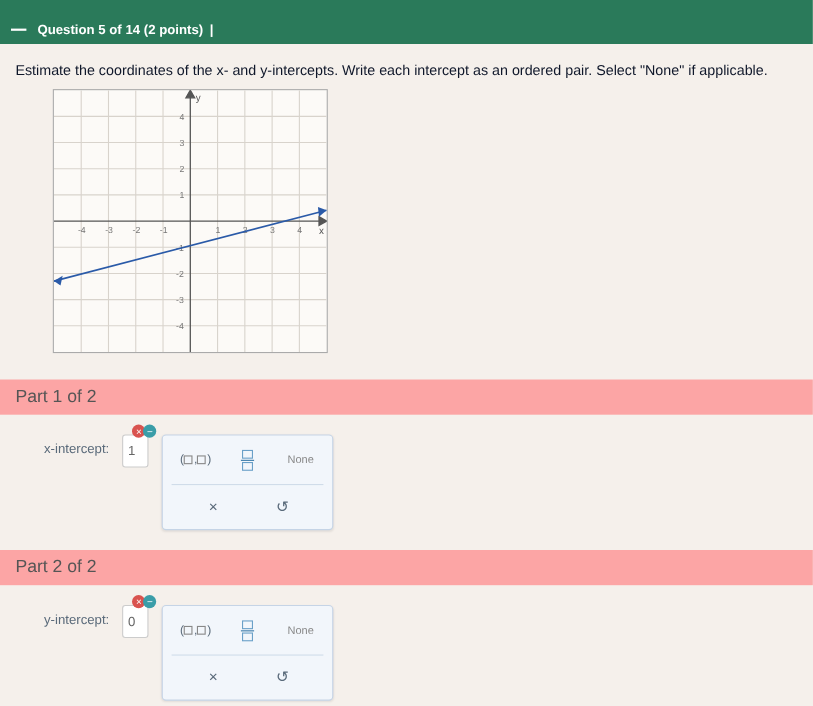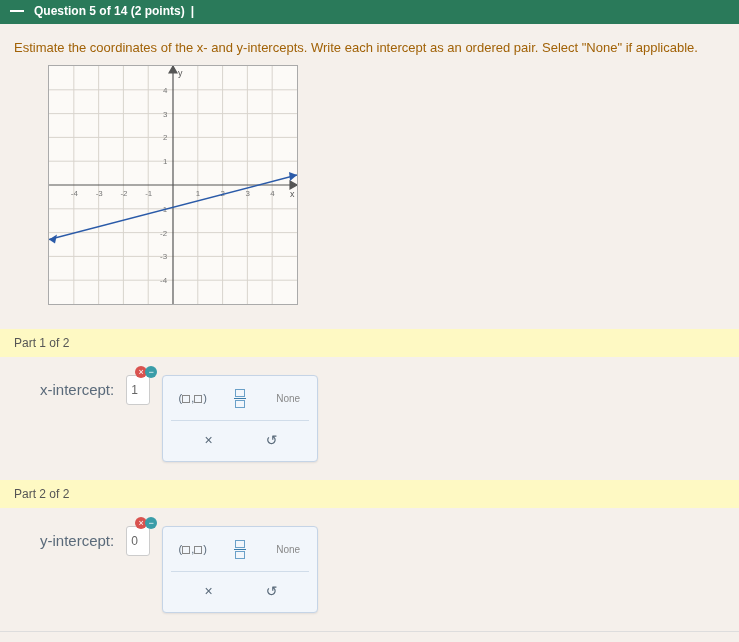--- a/index.html
+++ b/index.html
@@ -4,63 +4,63 @@
   <style>
     * { margin: 0; padding: 0; box-sizing: border-box; }
     body {
       font-family: Arial, sans-serif;
       background: #f5f0eb;
       width: 739px;
     }
     .header-bar {
       background: #2a7a5a;
       color: #fff;
-      padding: 4px 10px 6px;
+      padding: 20px 10px 6px;
       font-size: 12px;
       font-weight: bold;
       display: flex;
       align-items: center;
     }
     .header-bar .dash {
       width: 14px;
       height: 2px;
       background: #fff;
       margin-right: 10px;
     }
     .question-body {
       padding: 16px 14px 10px;
     }
     .prompt-text {
-      color: #a16207;
+      color: #0f172a;
       font-size: 13px;
       margin-bottom: 10px;
     }
     .graph-container {
       width: 250px;
       height: 240px;
       border: 1px solid #aaa;
       background: #fcfaf7;
       margin: 0 0 14px 34px;
       position: relative;
     }
     .graph-svg { width: 100%; height: 100%; display: block; }
     .part-header {
-      background: #fef9c3;
+      background: #fca5a5;
       padding: 7px 14px;
-      font-size: 12px;
+      font-size: 16px;
       color: #555;
     }
     .part-body {
       padding: 18px 40px;
       display: flex;
       align-items: flex-start;
       gap: 12px;
     }
     .intercept-label {
-      font-size: 15px;
+      font-size: 12px;
       color: #5a6a7a;
       padding-top: 6px;
     }
     .answer-box {
       display: inline-flex;
       align-items: center;
       border: 1px solid #ccc;
       border-radius: 3px;
       height: 30px;
       min-width: 24px;

